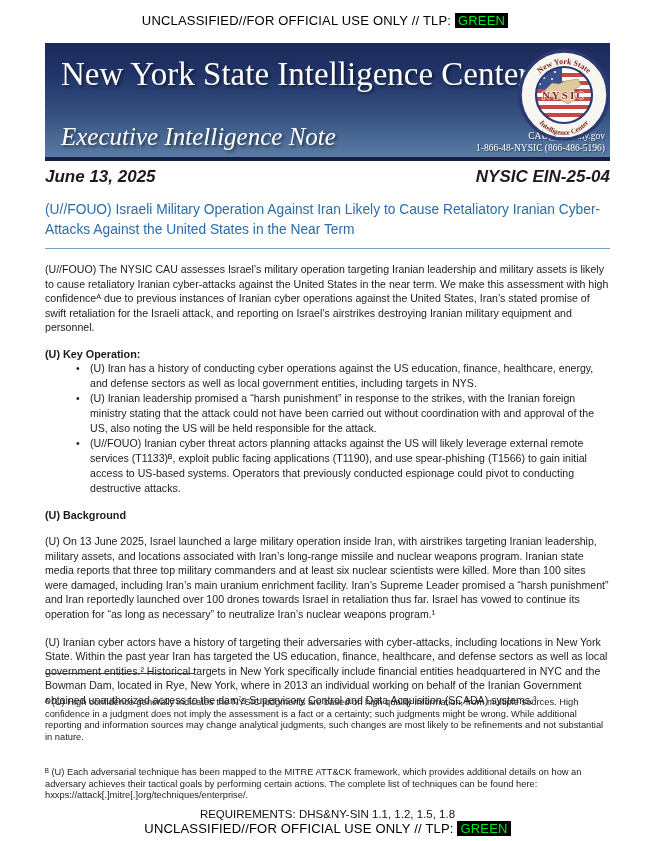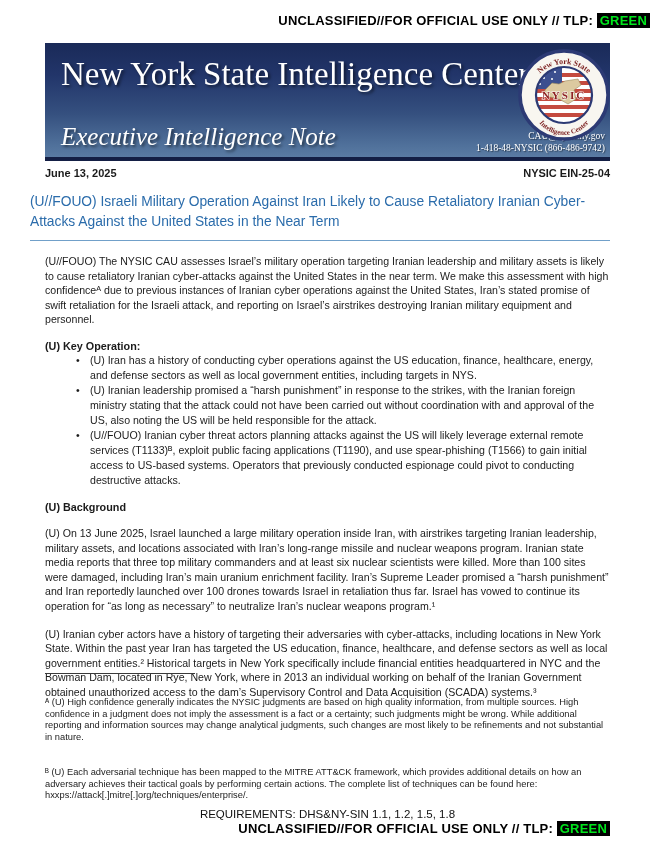--- a/index.html
+++ b/index.html
@@ -6,25 +6,24 @@
   .page{
     position:relative;
     width:650px;height:841px;
     background:#ffffff;
     font-family:"Liberation Sans",sans-serif;
     color:#1b1b1b;
     overflow:hidden;
   }
   
   .classification{
-    text-align:right;
+    text-align:center;
     font-size:13px;
     letter-spacing:.2px;
     color:#000;
-    font-weight:bold;
   }
   .classification.top{padding-top:13px;}
   .tlp-badge{
     background:#000;
     color:#00e51c;
     padding:0 3px;
   }
   
   .banner{
     position:relative;
@@ -52,25 +51,25 @@
     position:absolute;right:5px;bottom:3px;
     text-align:right;
     font-size:9.5px;line-height:11.5px;
     text-shadow:1px 1px 1px rgba(0,0,0,.5);
   }
   .seal{position:absolute;top:6px;right:0px;width:92px;height:92px;z-index:2;}
   
   .meta-row{
     display:flex;justify-content:space-between;
     margin:6px 40px 8px 45px;
-    font-weight:bold;font-size:11px;
+    font-weight:bold;font-size:17px;font-style:italic;
   }
   
   .doc-title{
-    margin:13px 40px 0 30px;
+    margin:13px 40px 0 45px;
     color:#2b6cab;
     font-size:13.8px;line-height:19.5px;
     padding-bottom:9px;
     border-bottom:1.5px solid #71a0c9;
   }
   
   .para{
     margin:13px 40px 0 45px;
     font-size:10.6px;line-height:14.6px;
   }
@@ -97,21 +96,21 @@
 
 <div class="page">
 
   <div class="classification top"><span>UNCLASSIFIED//FOR OFFICIAL USE ONLY // TLP: </span><span class="tlp-badge" style="background: rgb(0, 0, 0); color: rgb(0, 229, 28);">GREEN</span></div>
 
   <div class="banner">
     <div class="banner-org">New York State Intelligence Center</div>
     <div class="banner-product">Executive Intelligence Note</div>
     <div class="banner-contact">
       <div>CAU@nysic.ny.gov</div>
-      <div>1-418-48-NYSIC (866-486-9742)</div>
+      <div>1-866-48-NYSIC (866-486-5196)</div>
     </div>
     <svg class="seal" viewBox="0 0 92 92">
       <defs>
         <path id="arcTop" d="M 11,50 A 35,35 0 0 1 81,50"></path>
         <path id="arcBottom" d="M 15,55 A 31,31 0 0 0 77,55"></path>
         <clipPath id="innerClip">
             <circle cx="46" cy="46" r="28"></circle>
           </clipPath>
       </defs>
       <circle cx="46" cy="46" r="44" fill="#f8f6f0" stroke="#2c3a74" stroke-width="3.5"></circle>

